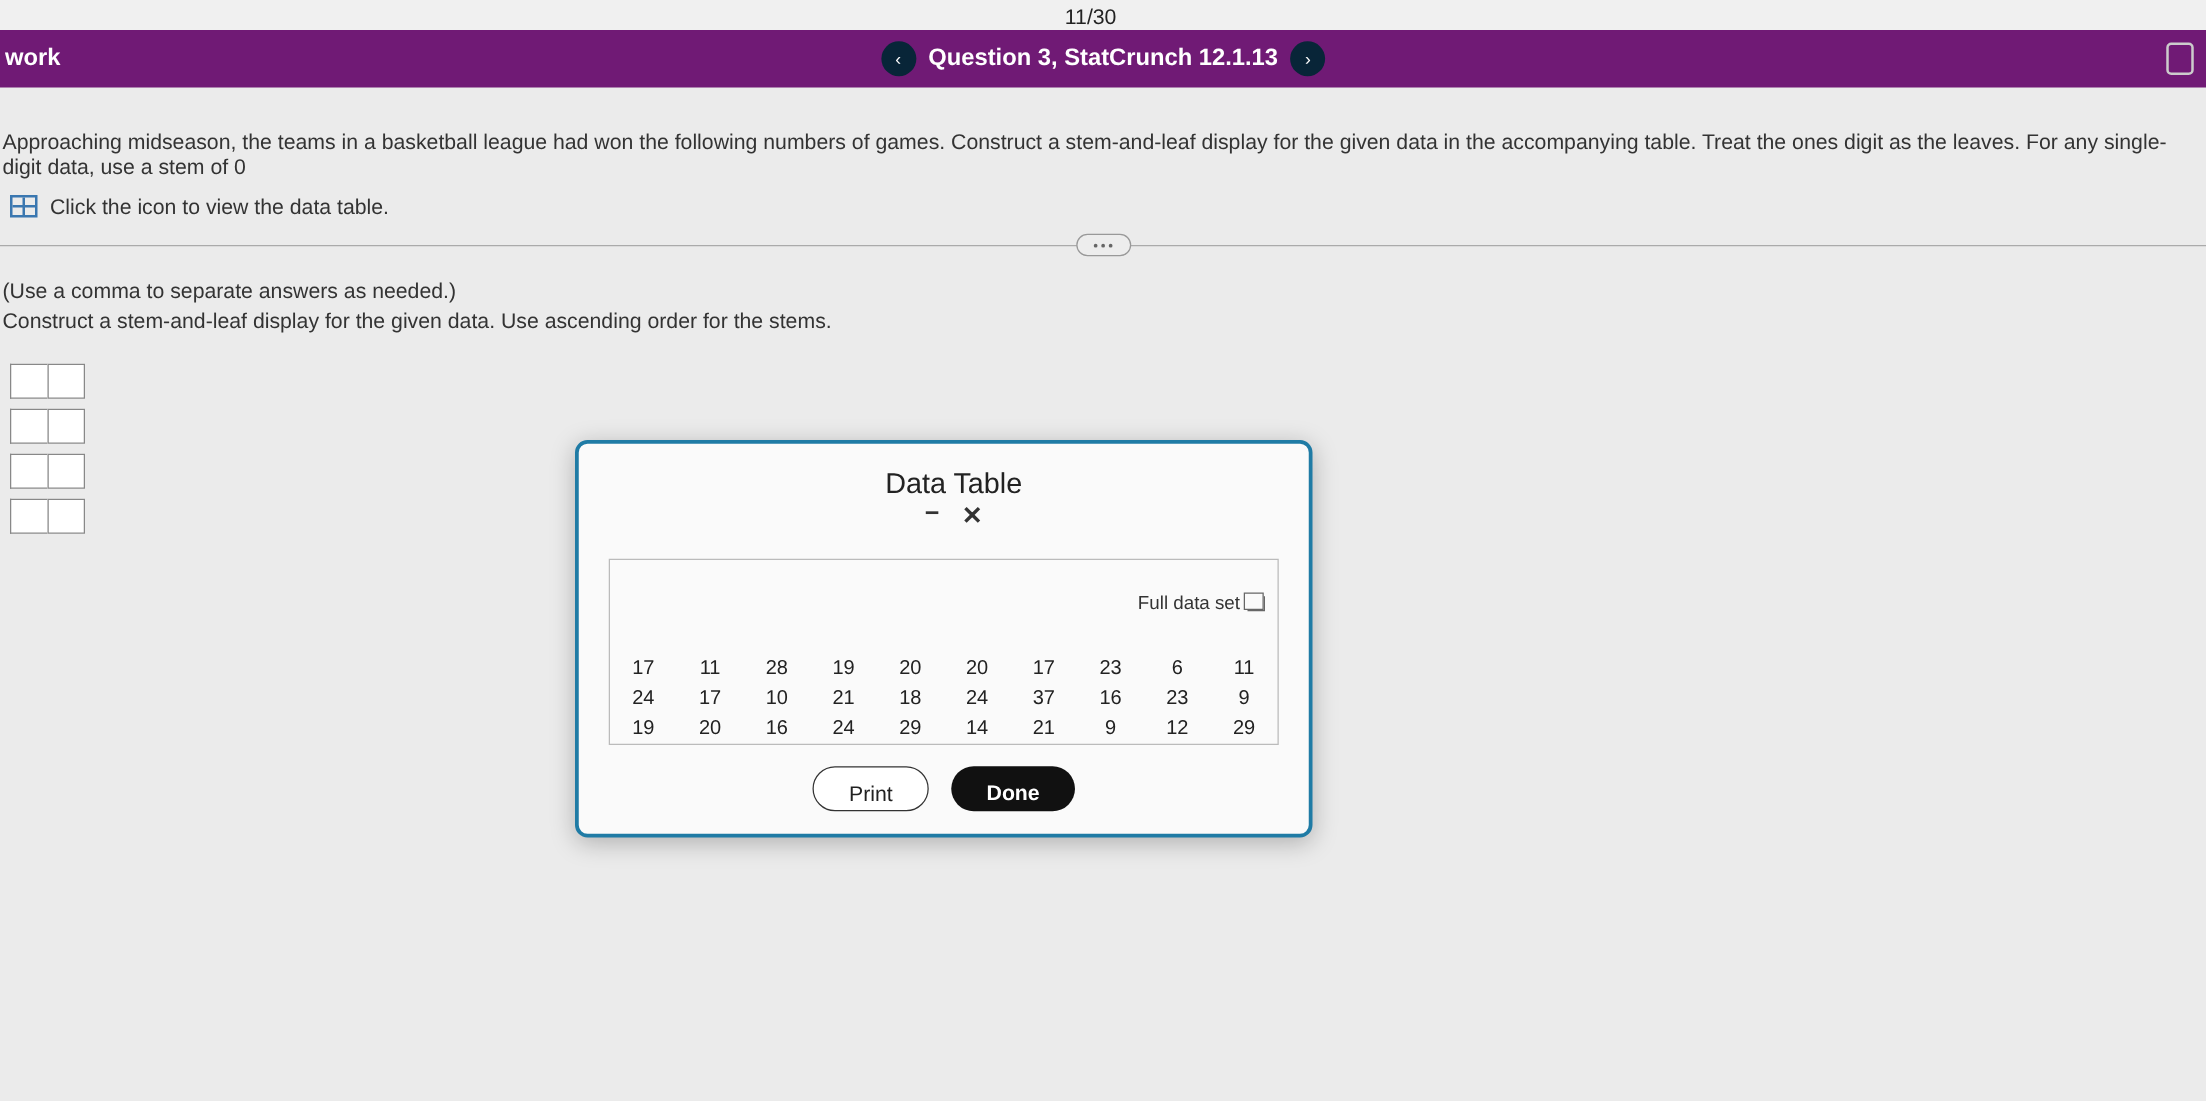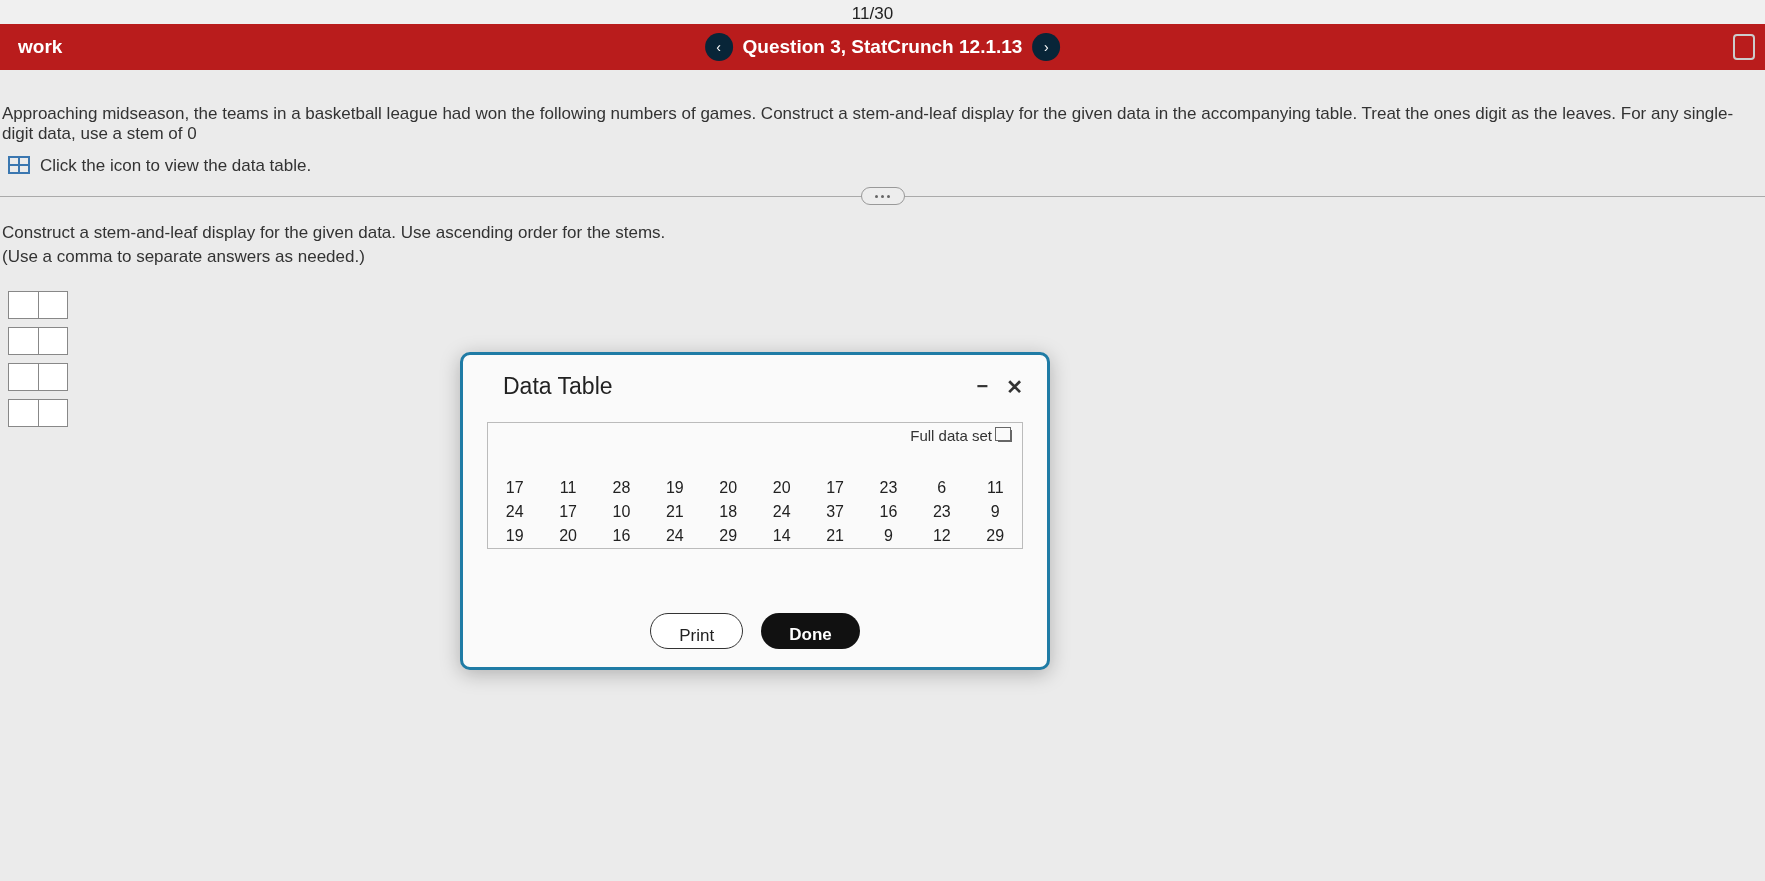--- a/index.html
+++ b/index.html
@@ -1,20 +1,20 @@
 <!DOCTYPE html>
 <html><head>
 <meta charset="utf-8">
 <style>
 * { margin:0; padding:0; box-sizing:border-box; font-family:Arial,Helvetica,sans-serif; }
 body { background:#ebebeb; width:1765px; height:881px; overflow:hidden; position:relative; }
 
 .topbar { height:24px; background:#f0f0f0; display:flex; justify-content:flex-end; align-items:center; padding-right:20px; font-size:17px; color:#222; gap:20px;flex-direction:column; }
 
-.navbar { height:46px; background:#b91c1c; display:flex; align-items:center; color:#fff; position:relative;padding-left:14px; }
+.navbar { height:46px; background:#701a75; display:flex; align-items:center; color:#fff; position:relative; }
 .navbar .lbl { font-size:19px; font-weight:bold; padding-left:4px; }
 .navbar .qblock { position:absolute; left:50%; transform:translateX(-50%); display:flex; align-items:center; gap:10px; }
 .navbar .navbtn { width:28px; height:28px; border-radius:50%; background:#082538; display:flex; align-items:center; justify-content:center; font-size:14px; color:#fff; cursor:pointer; }
 .navbar .qtxt { font-size:19px; font-weight:bold;text-align:center; }
 .navbar .score { position:absolute; right:60px; font-size:15px; line-height:1.4; }
 .navbar .score .row2 { display:flex; align-items:center; gap:6px; }
 .navbar .score .circ { width:14px; height:14px; border:2px solid #fff; border-radius:50%; display:inline-block; }
 .navbar .save { position:absolute; right:10px; width:22px; height:26px; border:2px solid #ccc; border-radius:4px; }
 
 .prompt { padding:10px 8px 6px 2px; font-size:17px; color:#333;margin-top:24px; }
@@ -29,27 +29,27 @@
 .pill span { width:3px; height:3px; background:#666; border-radius:50%; }
 
 .instr { padding:24px 8px 12px 2px; font-size:17px; color:#333; line-height:1.4; }
 
 .inputs { padding:10px 8px; display:flex; flex-direction:column; gap:8px; }
 .inprow { display:flex; gap:0; }
 .inprow input { width:30px; height:28px; border:1px solid #888; background:#fff; text-align:center; font-size:15px; }
 .inprow input:first-child { border-right:none; }
 
 .modal { position:absolute; left:460px; top:352px; width:590px; height:318px; background:#fafafa; border:3px solid #1f7ba5; border-radius:10px; box-shadow:0 4px 20px rgba(0,0,0,0.25); }
-.modal .mhead { display:flex; justify-content:space-between; align-items:center; padding:18px 24px 4px 40px; }
+.modal .mhead { display:flex; justify-content:space-between; align-items:center; padding:18px 24px 4px 40px;flex-direction:column; }
 .modal .mtitle { font-size:23px; color:#222; }
 .modal .mctrl { display:flex; gap:18px; font-size:20px; color:#333; }
 .modal .mctrl span { cursor:pointer; font-weight:bold; }
 
 .datawrap { margin:18px 24px 0 24px; border:1px solid #bbb; }
-.datawrap .fds { text-align:right; padding:4px 10px 4px 0; font-size:15px; color:#333; display:flex; justify-content:flex-end; align-items:center; gap:6px; }
+.datawrap .fds { text-align:right; padding:4px 10px 4px 0; font-size:15px; color:#333; display:flex; justify-content:flex-end; align-items:center; gap:6px;margin-top:22px; }
 .copyic { width:14px; height:12px; border:1px solid #666; position:relative; }
 .copyic::after { content:""; position:absolute; width:14px; height:12px; border:1px solid #666; left:-4px; top:-4px; background:#fafafa; }
 .datatbl { width:100%; border-collapse:collapse;margin-top:28px; }
 .datatbl td { text-align:center; font-size:16px; color:#222; padding:3px 0; width:10%; }
 
 .mbtns { position:absolute; bottom:18px; left:0; right:0; display:flex; justify-content:center; gap:18px; }
 .mbtns button { height:36px; padding:12px 28px; border-radius:20px; font-size:17px; cursor:pointer; }
 .btn-print { background:#fff; border:1.5px solid #333; color:#222; }
 .btn-done { background:#111; border:none; color:#fff; font-weight:bold;text-align:center; }
 </style>
@@ -80,22 +80,22 @@
 
 <div class="divline">
   <div class="pill">
       <span></span>
       <span></span>
       <span></span>
     </div>
 </div>
 
 <div class="instr">
+  <div>(Use a comma to separate answers as needed.)</div>
   <div>Construct a stem-and-leaf display for the given data. Use ascending order for the stems.</div>
-  <div>(Use a comma to separate answers as needed.)</div>
 </div>
 
 <div class="inputs">
   <div class="inprow">
     <input style="">
       <input style="">
   </div>
   <div class="inprow">
     <input style="">
       <input style="">

